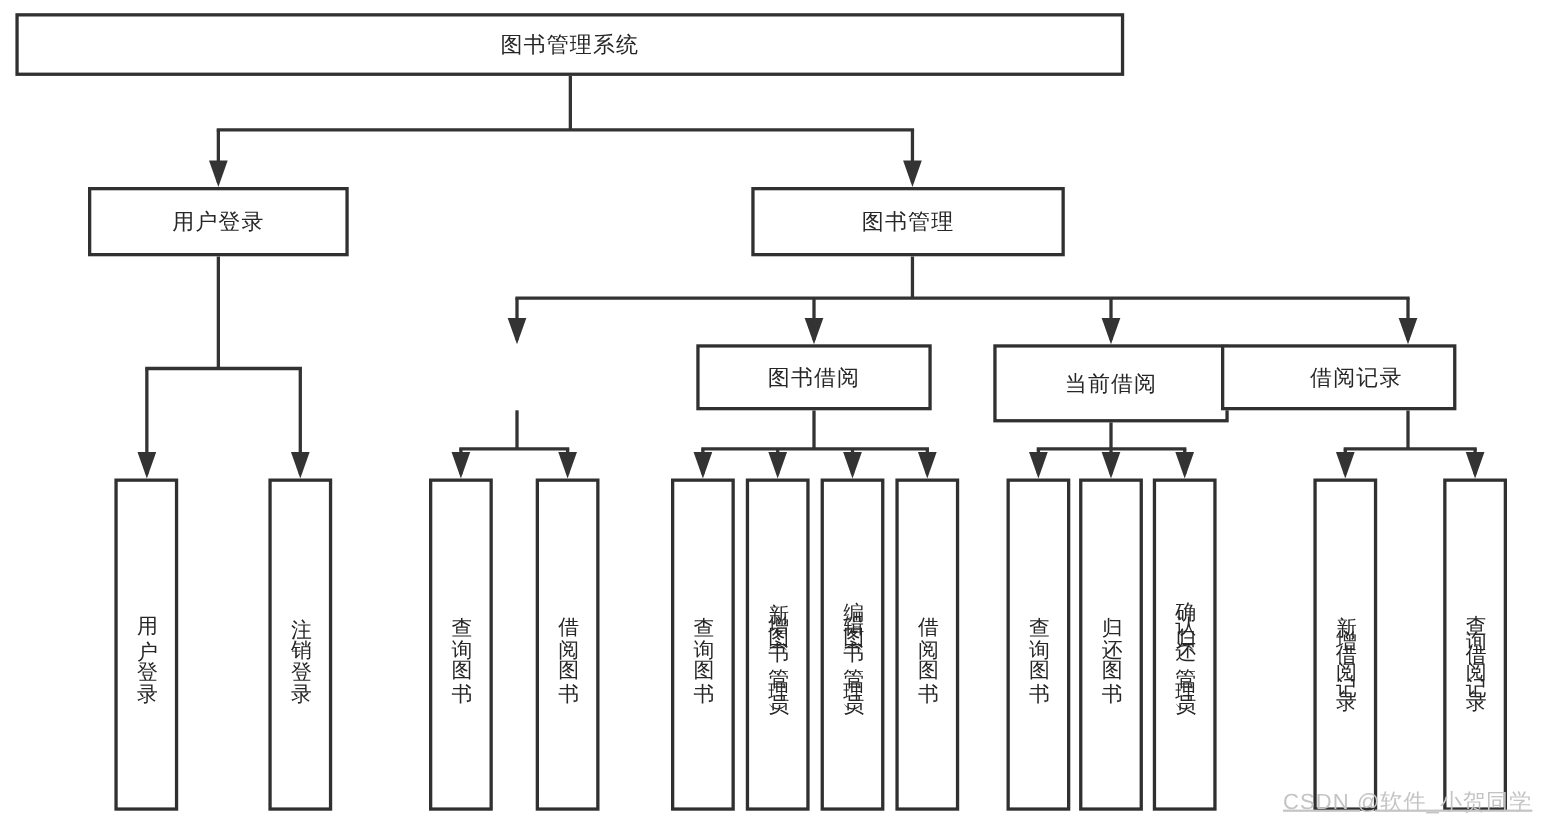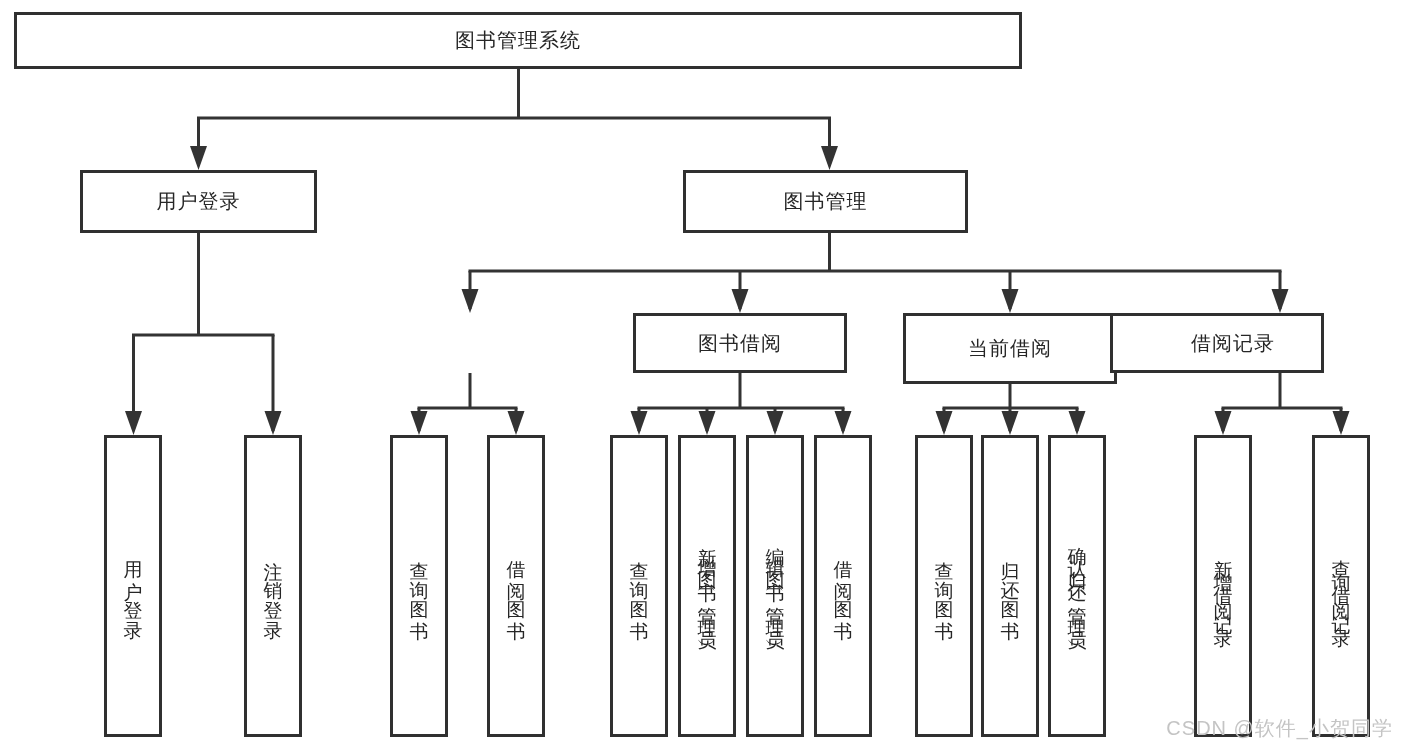--- a/index.html
+++ b/index.html
@@ -41,20 +41,21 @@
   .ls-lg{letter-spacing:20px;}
   .ls-md{letter-spacing:14px;}
   .ls-sm{letter-spacing:12px;}
   .watermark{
     position:absolute;
     right:12px;top:715px;
     font-size:20px;
     color:var(--watermark);
     letter-spacing:1px;
     z-index:5;
+    text-decoration:underline;
   }
 </style>
 </head>
 <body>
 
 <div class="canvas">
 
   <svg class="wires" viewBox="0 0 1405 747">
     <g>
 

